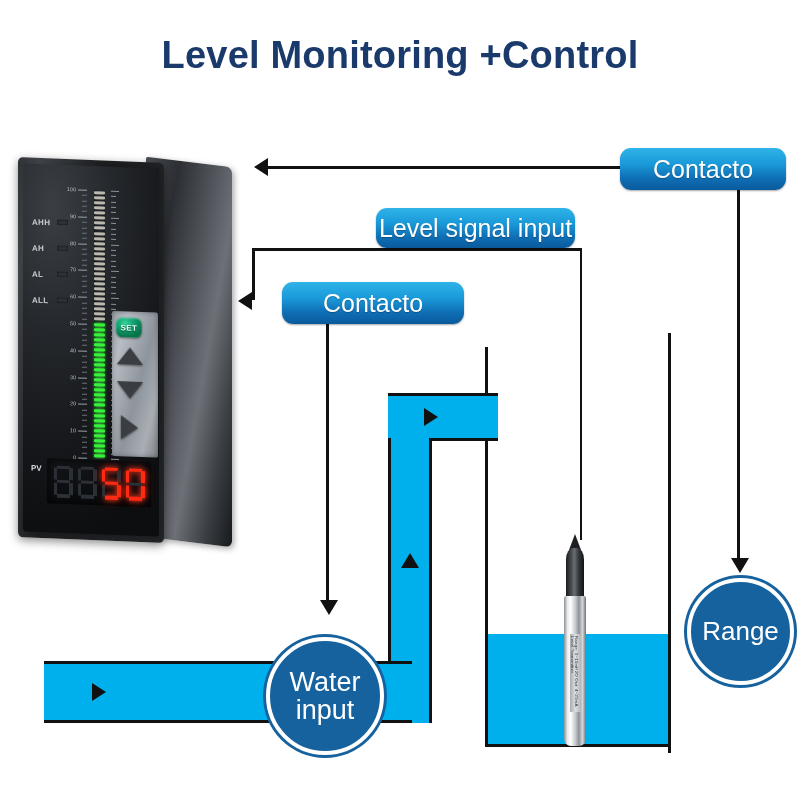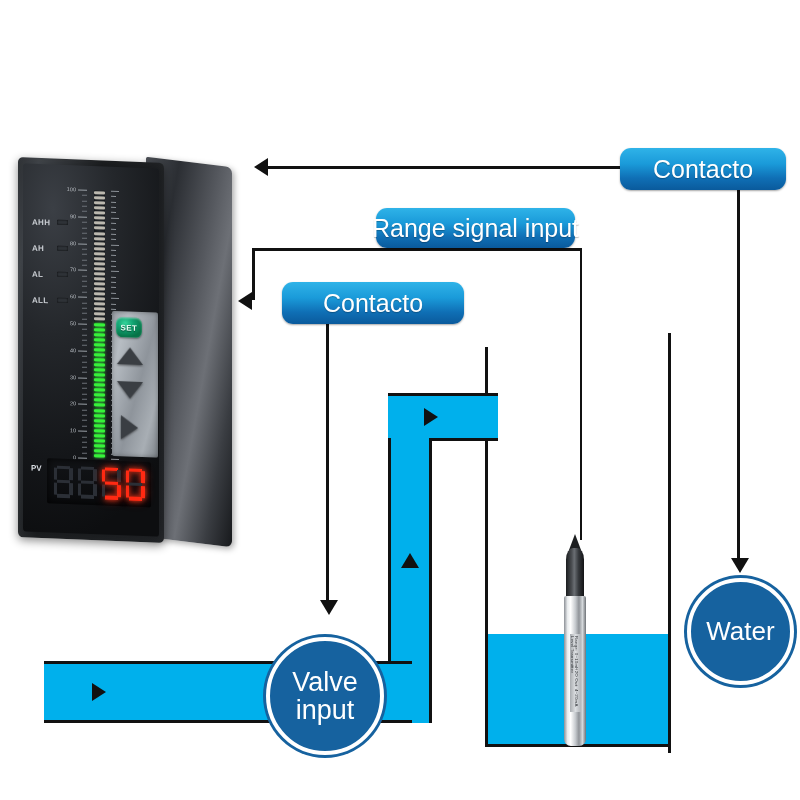--- a/index.html
+++ b/index.html
@@ -142,20 +142,21 @@
   #probeLabel{position:absolute;left:9px;top:100px;width:11px;height:78px;
     background:linear-gradient(90deg,#9fa3a8,#dfe2e5,#b4b8bc);opacity:.9;}
   .probeTxt{position:absolute;color:#23262a;font-size:4.4px;writing-mode:vertical-rl;
     font-family:"Liberation Sans",sans-serif;letter-spacing:.2px;white-space:nowrap;}
 </style>
 </head>
 <body>
 
 <div id="stage">
 
+  <div id="title">Level Monitoring +Control</div>
 
   <div class="wire h" style="left:268px;top:166px;width:352px;"></div>
   <div class="arrowL" style="left:254px;top:158px;"></div>
 
   <div class="wire h" style="left:252px;top:248px;width:328px;"></div>
 
   <div class="wire v" style="left:252px;top:248px;height:52px;"></div>
   <div class="arrowL" style="left:238px;top:292px;"></div>
 
   <div class="thinwire" style="left:580px;top:248px;height:292px;"></div>
@@ -193,32 +194,32 @@
     <div id="probeCap"></div>
     <div id="probeBody"></div>
     <div id="probeLabel">
       <div class="probeTxt" style="left:0px;top:2px;">Level Transmitter</div>
       <div class="probeTxt" style="left:4px;top:2px;">Range: 0~10mH2O   Out: 4~20mA</div>
     </div>
   </div>
 
   <div class="pill" style="left:620px;top:148px;width:166px;height:42px;">Contacto</div>
 
-  <div class="pill" style="left:376px;top:208px;width:199px;height:40px;">Range signal input</div>
+  <div class="pill" style="left:376px;top:208px;width:199px;height:40px;">Level signal input</div>
 
   <div class="pill" style="left:282px;top:282px;width:182px;height:42px;">Contacto</div>
 
   <div class="circ" style="left:266px;top:637px;width:110px;height:110px;font-size:27px;">
     <div>
-      <div>Valve</div>
+      <div>Water</div>
       <div>input</div>
     </div>
   </div>
 
-  <div class="circ" style="left:687px;top:578px;width:99px;height:99px;font-size:26px;">Water</div>
+  <div class="circ" style="left:687px;top:578px;width:99px;height:99px;font-size:26px;">Range</div>
 
   <div id="instrument">
     <div id="instSide"></div>
     <div id="instBezel">
       <div id="instFace">
 
         <div class="alarm" style="top:54px;">AHH</div>
         <div class="alampbox" style="left:34px;top:55px;"></div>
         <div class="alarm" style="top:80px;">AH</div>
         <div class="alampbox" style="left:34px;top:81px;"></div>

